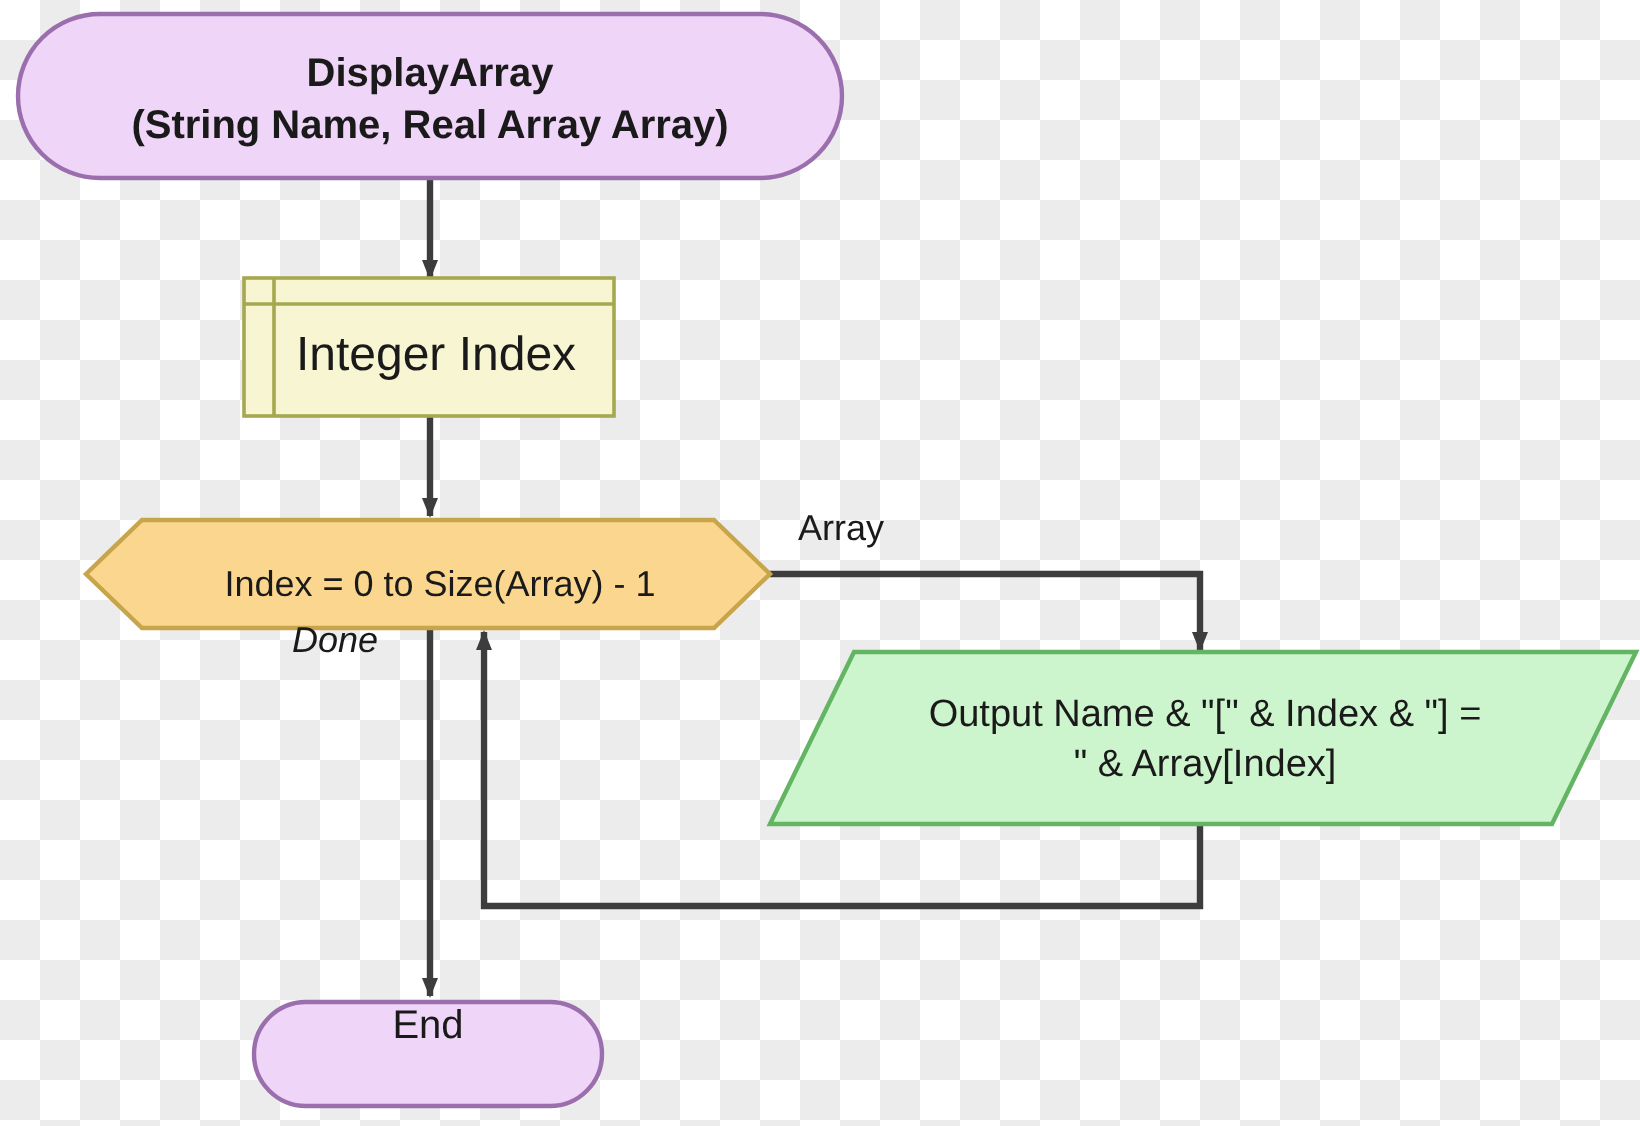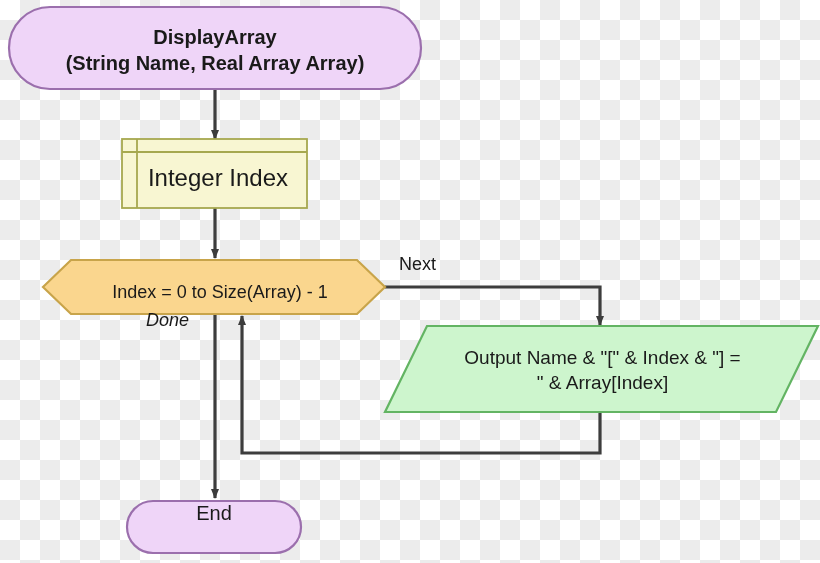--- a/index.html
+++ b/index.html
@@ -137,17 +137,17 @@
 
   <div class="node-label" id="declare-label">Integer Index</div>
 
   <div class="node-label" id="loop-label">Index = 0 to Size(Array) - 1</div>
 
   <div class="node-label" id="output-label">Output Name &amp; "[" &amp; Index &amp; "] =
 " &amp; Array[Index]</div>
 
   <div class="node-label" id="end-label">End</div>
 
-  <div class="edge-label" id="next-label">Next</div>
+  <div class="edge-label" id="next-label">Array</div>
 
   <div class="edge-label" id="done-label">Done</div>
 
 </div>
 
 </body></html>

